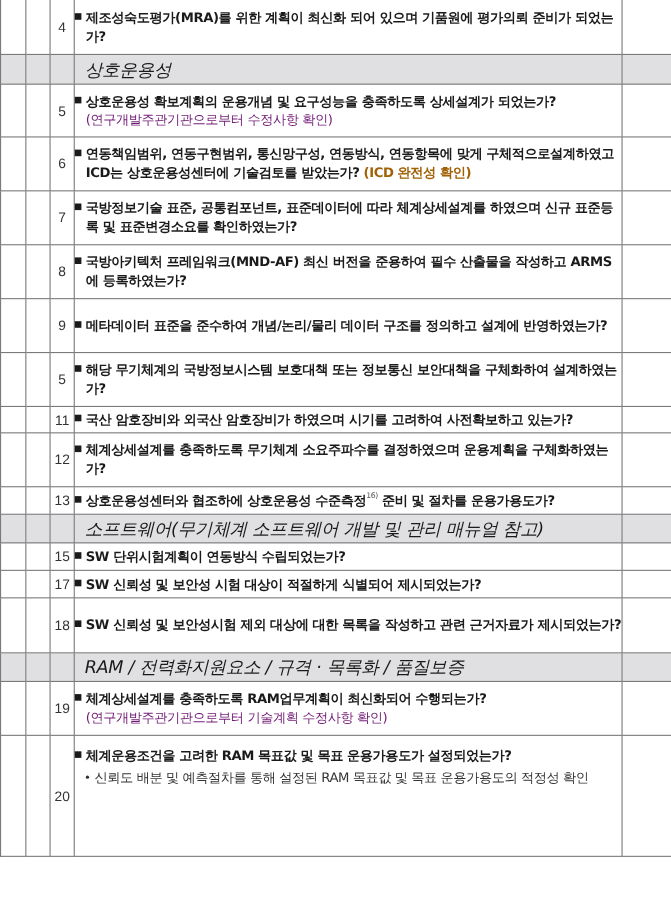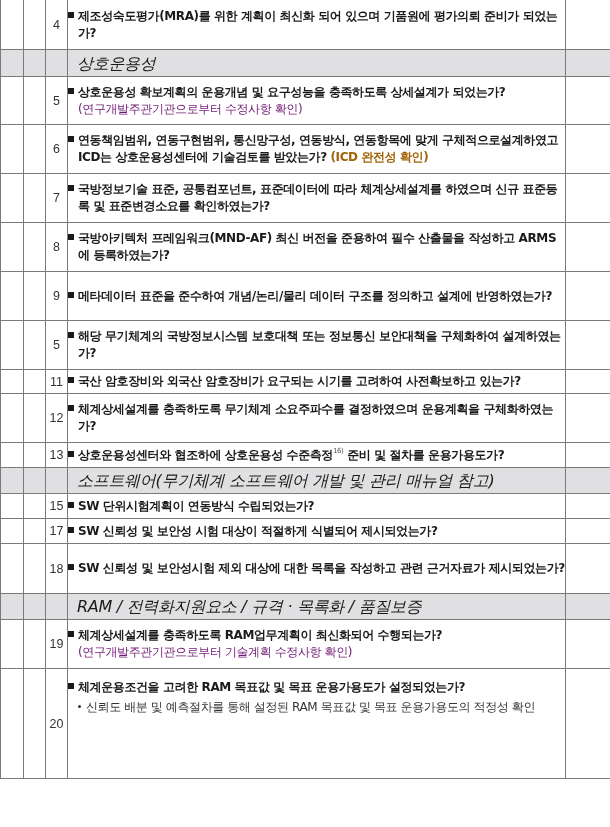--- a/index.html
+++ b/index.html
@@ -109,21 +109,21 @@
           <span class="q"><span class="bullet"></span><span>해당 무기체계의 국방정보시스템 보호대책 또는 정보통신 보안대책을 구체화하여 설계하였는가?</span></span>
         </td>
       <td></td>
     </tr>
 
     <tr style="height:24px">
       <td></td>
       <td></td>
       <td class="num">11</td>
       <td class="content">
-          <span class="q"><span class="bullet"></span><span>국산 암호장비와 외국산 암호장비가 요구되는 시기를 고려하여 사전확보하고 있는가?</span></span>
+          <span class="q"><span class="bullet"></span><span>국산 암호장비와 외국산 암호장비가 하였으며 시기를 고려하여 사전확보하고 있는가?</span></span>
         </td>
       <td></td>
     </tr>
 
     <tr style="height:49px">
       <td></td>
       <td></td>
       <td class="num">12</td>
       <td class="content">
           <span class="q"><span class="bullet"></span><span>체계상세설계를 충족하도록 무기체계 소요주파수를 결정하였으며 운용계획을 구체화하였는가?</span></span>

